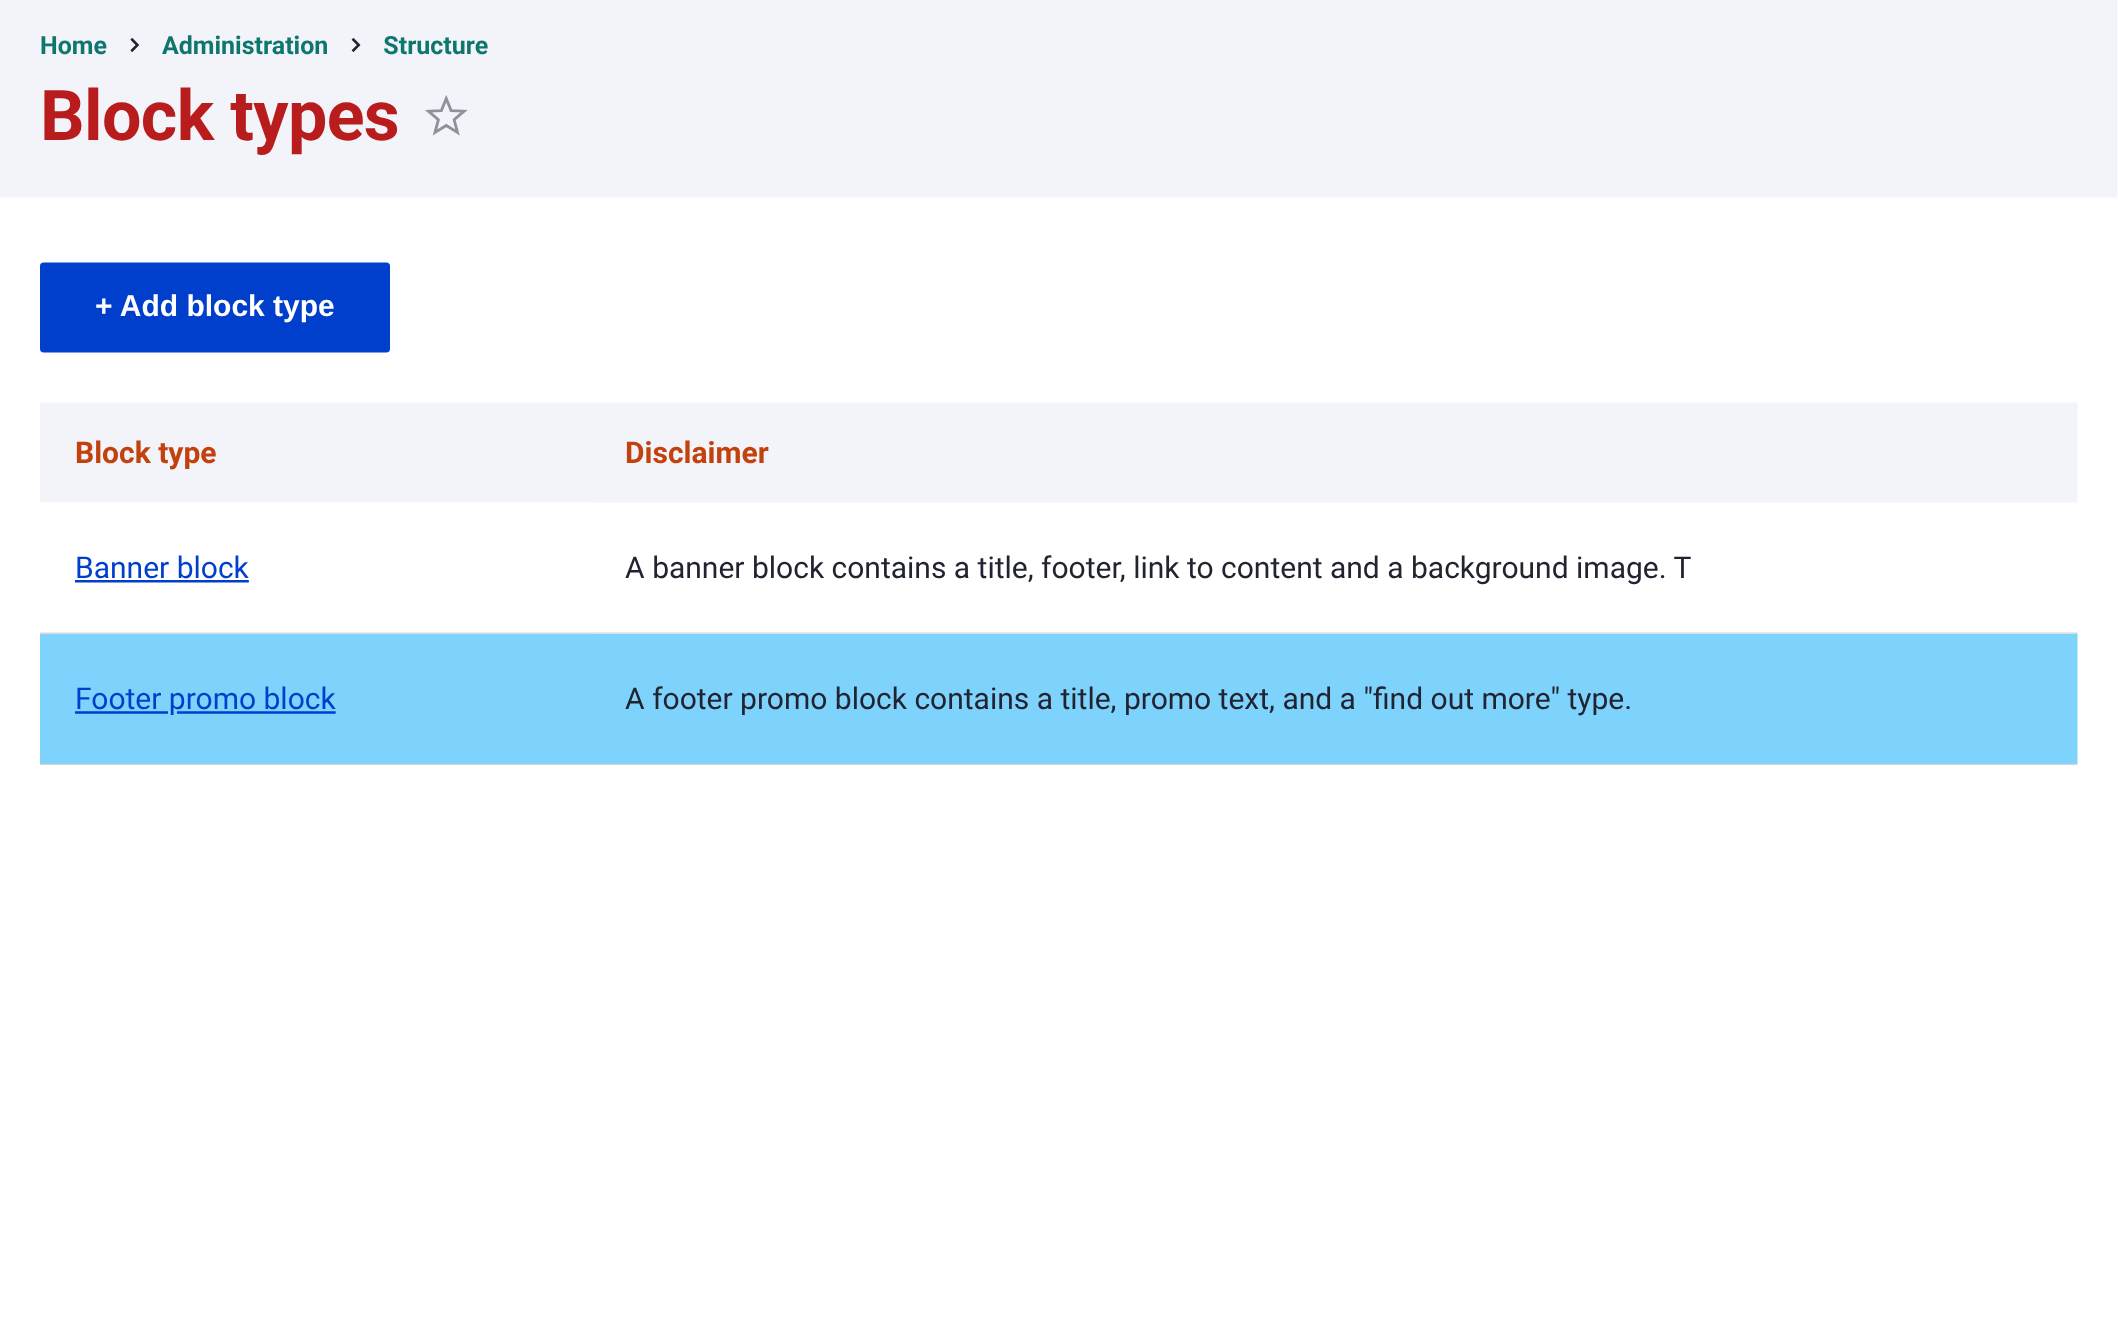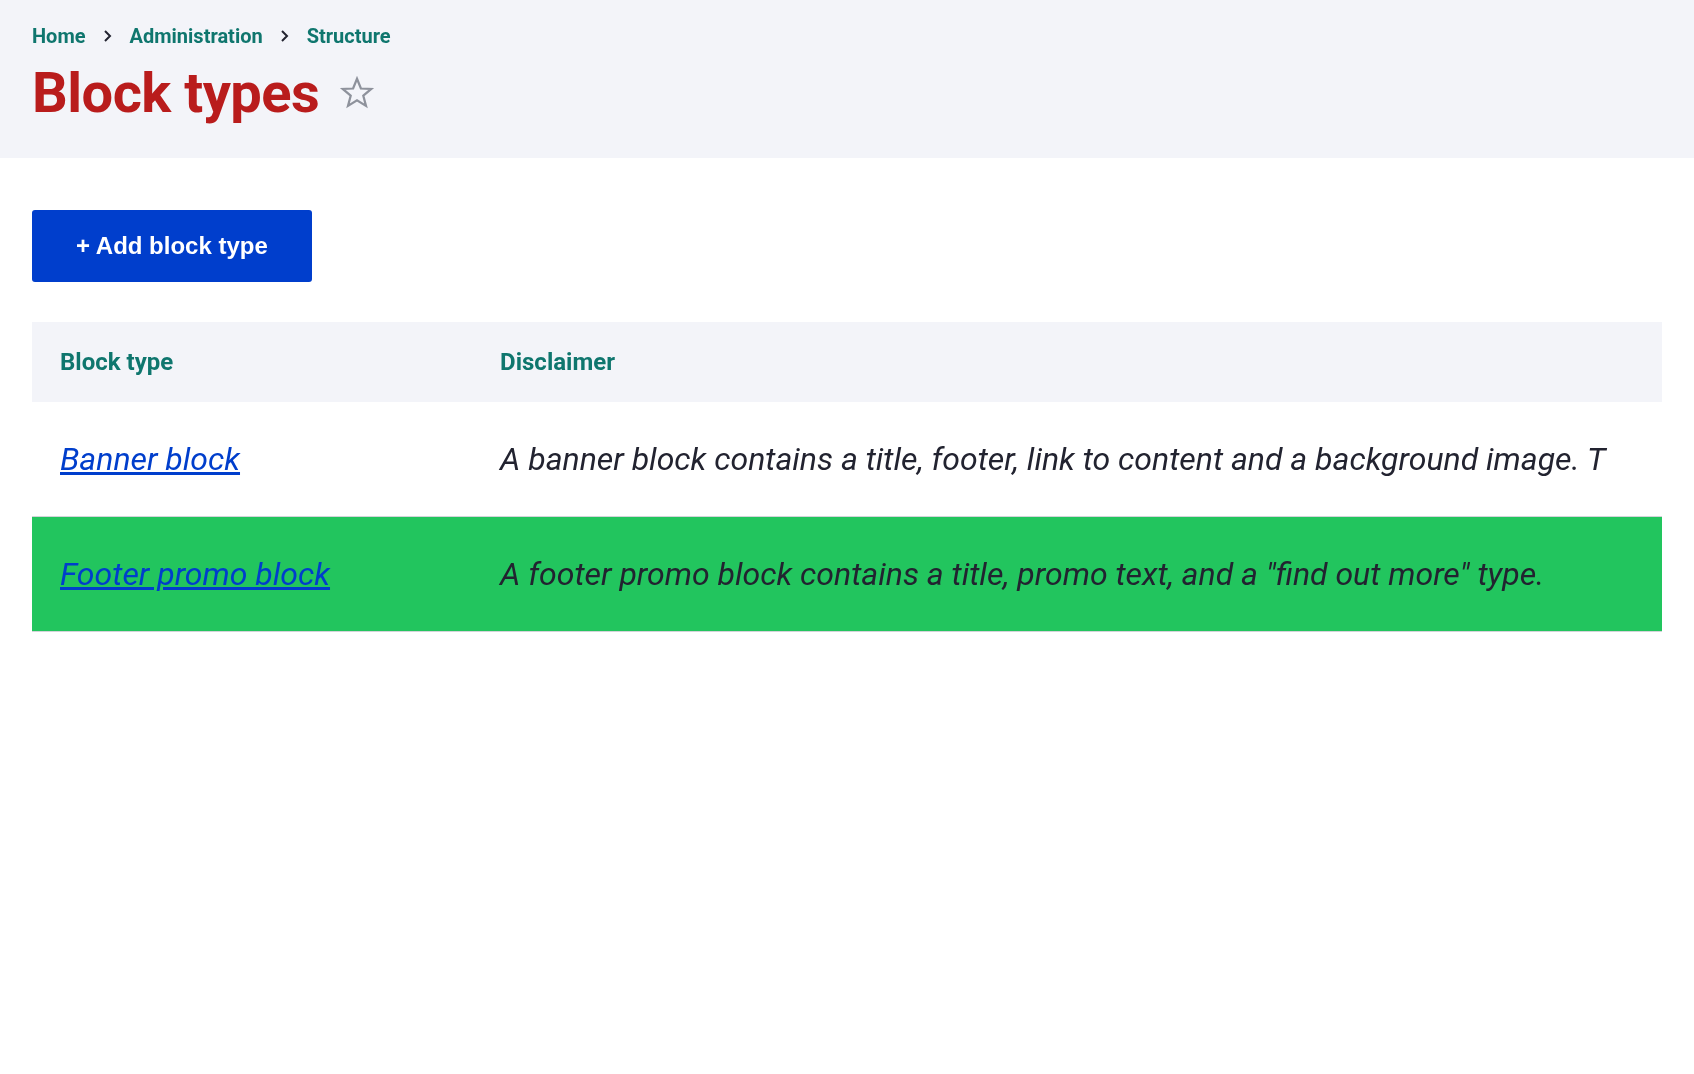--- a/index.html
+++ b/index.html
@@ -79,39 +79,38 @@
       width: 100%;
       border-collapse: collapse;
     }
     .table thead tr {
       background: #f3f4f9;
     }
     .table thead th {
       text-align: left;
       font-size: 24px;
       font-weight: 700;
-      color: #0f766e;
+      color: #c2410c;
       padding: 26px 28px;
     }
     .table thead th:first-child {
       width: 27%;
     }
     .table tbody tr {
       border-bottom: 1px solid #d3d4d9;
       background: #ffffff;
     }
     .table tbody tr.hover {
-      background: #22c55e;
+      background: #7dd3fc;
     }
     .table tbody td {
       padding: 38px 28px;
-      font-size: 32px;
+      font-size: 24px;
       color: #222330;
       vertical-align: middle;
-      font-style: italic;
     }
     .table tbody td a {
       color: #003ecc;
       text-decoration: underline;
       cursor: pointer;
     }
     .desc-cell {
       white-space: nowrap;
       overflow: hidden;
     }

